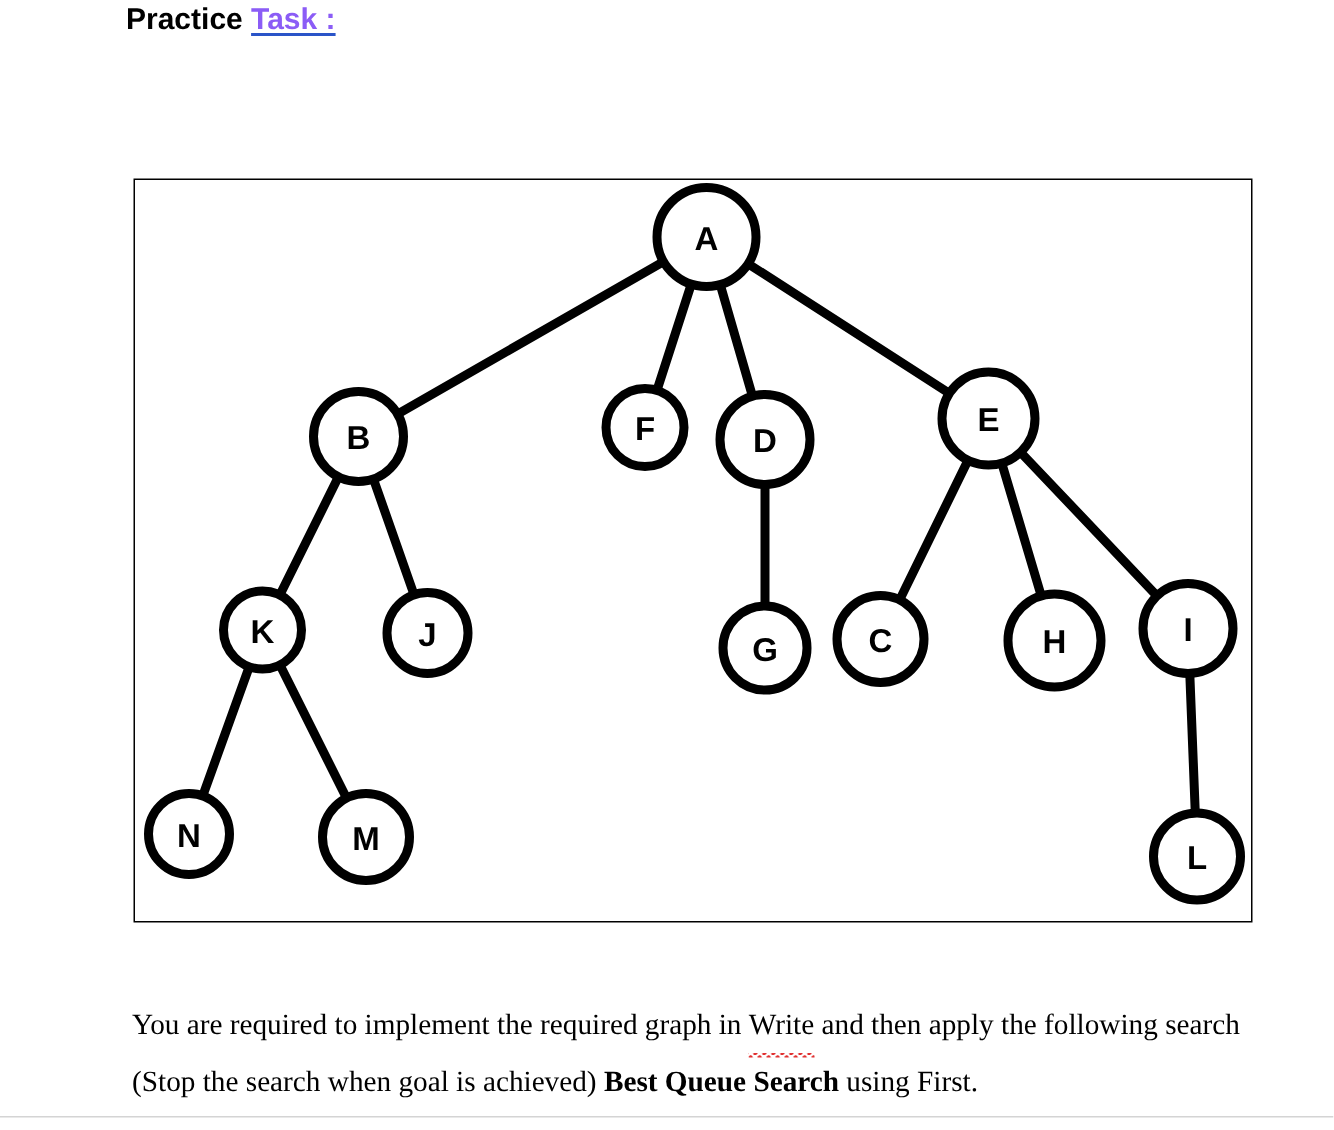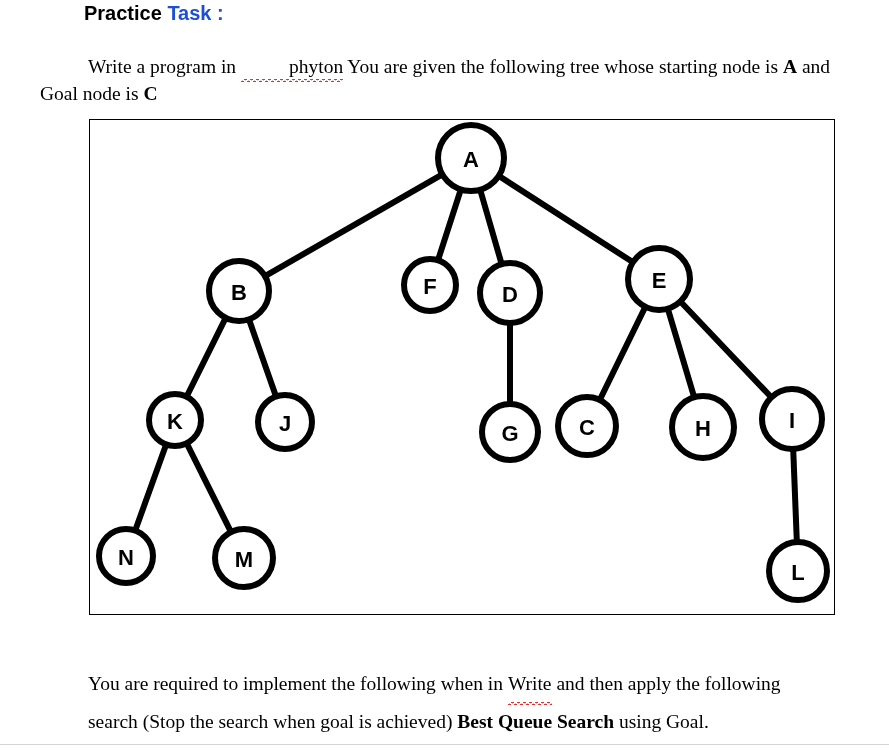--- a/index.html
+++ b/index.html
@@ -29,21 +29,22 @@
     position: absolute;
     left: 84px;
     top: 2px;
     font-family: "Liberation Sans", sans-serif;
     font-size: 20px;
     font-weight: bold;
     letter-spacing: 0px;
     white-space: nowrap;
   }
   #heading-task {
-    color: #1d4ed8;
+    color: #8b5cf6;
+    text-decoration: underline;
     text-decoration-color: #2a54c8;
     text-underline-offset: 3px;
     text-decoration-thickness: 2px;
   }
 
   #intro-para {
     position: absolute;
     left: 40px;
     top: 33px;
     width: 812px;
@@ -135,23 +136,20 @@
 </style>
 </head>
 <body>
 
 <div id="doc-body">
 
   <div id="heading-line">
     <span>Practice </span><span id="heading-task">Task :</span>
   </div>
 
-  <p id="intro-para">
-    <span>Write a program in </span><span class="squiggle">phyton</span><span> You are given the following tree whose starting node is </span><span class="b">A</span><span> and Goal node is </span><span class="b">C</span>
-  </p>
 
   <div id="tree-figure">
     <svg id="tree-svg" viewBox="0 0 746 496">
       <g id="edges-layer">
           <line x1="354.10588979942327" y1="53.41774420981339" x2="173.29145437471448" y2="157.0742955524266" class="edge-line"></line>
           <line x1="371.47612710242737" y1="67.5007770241884" x2="347.37332095295943" y2="142.16068875546705" class="edge-line"></line>
           <line x1="389.603729237444" y1="67.78213966807542" x2="412.22888972101833" y2="146.10000288044802" class="edge-line"></line>
           <line x1="407.06751876685615" y1="54.777498780795725" x2="544.6142566374572" y2="143.30492049538464" class="edge-line"></line>
           <line x1="136.5558556132899" y1="196.08272852946249" x2="95.66640947432293" y2="278.50051840331787" class="edge-line"></line>
           <line x1="158.2767561182451" y1="197.41858807587192" x2="186.71718203728116" y2="278.41197493225724" class="edge-line"></line>
@@ -218,17 +216,17 @@
           </g>
           <g>
             <circle cx="708" cy="451" r="29" class="node-circle"></circle>
             <text x="708" y="452" class="node-label">L</text>
           </g>
         </g>
     </svg>
   </div>
 
   <p id="footer-para">
-    <span>You are required to implement the following when in </span><span class="squiggle">Write</span><span> and then apply the following search (Stop the search when goal is achieved) </span><span class="b">Best Queue Search</span><span> using Goal.</span>
+    <span>You are required to implement the required graph in </span><span class="squiggle">Write</span><span> and then apply the following search (Stop the search when goal is achieved) </span><span class="b">Best Queue Search</span><span> using First.</span>
   </p>
 
   <div id="bottom-strip"></div>
 </div>
 
 </body></html>

